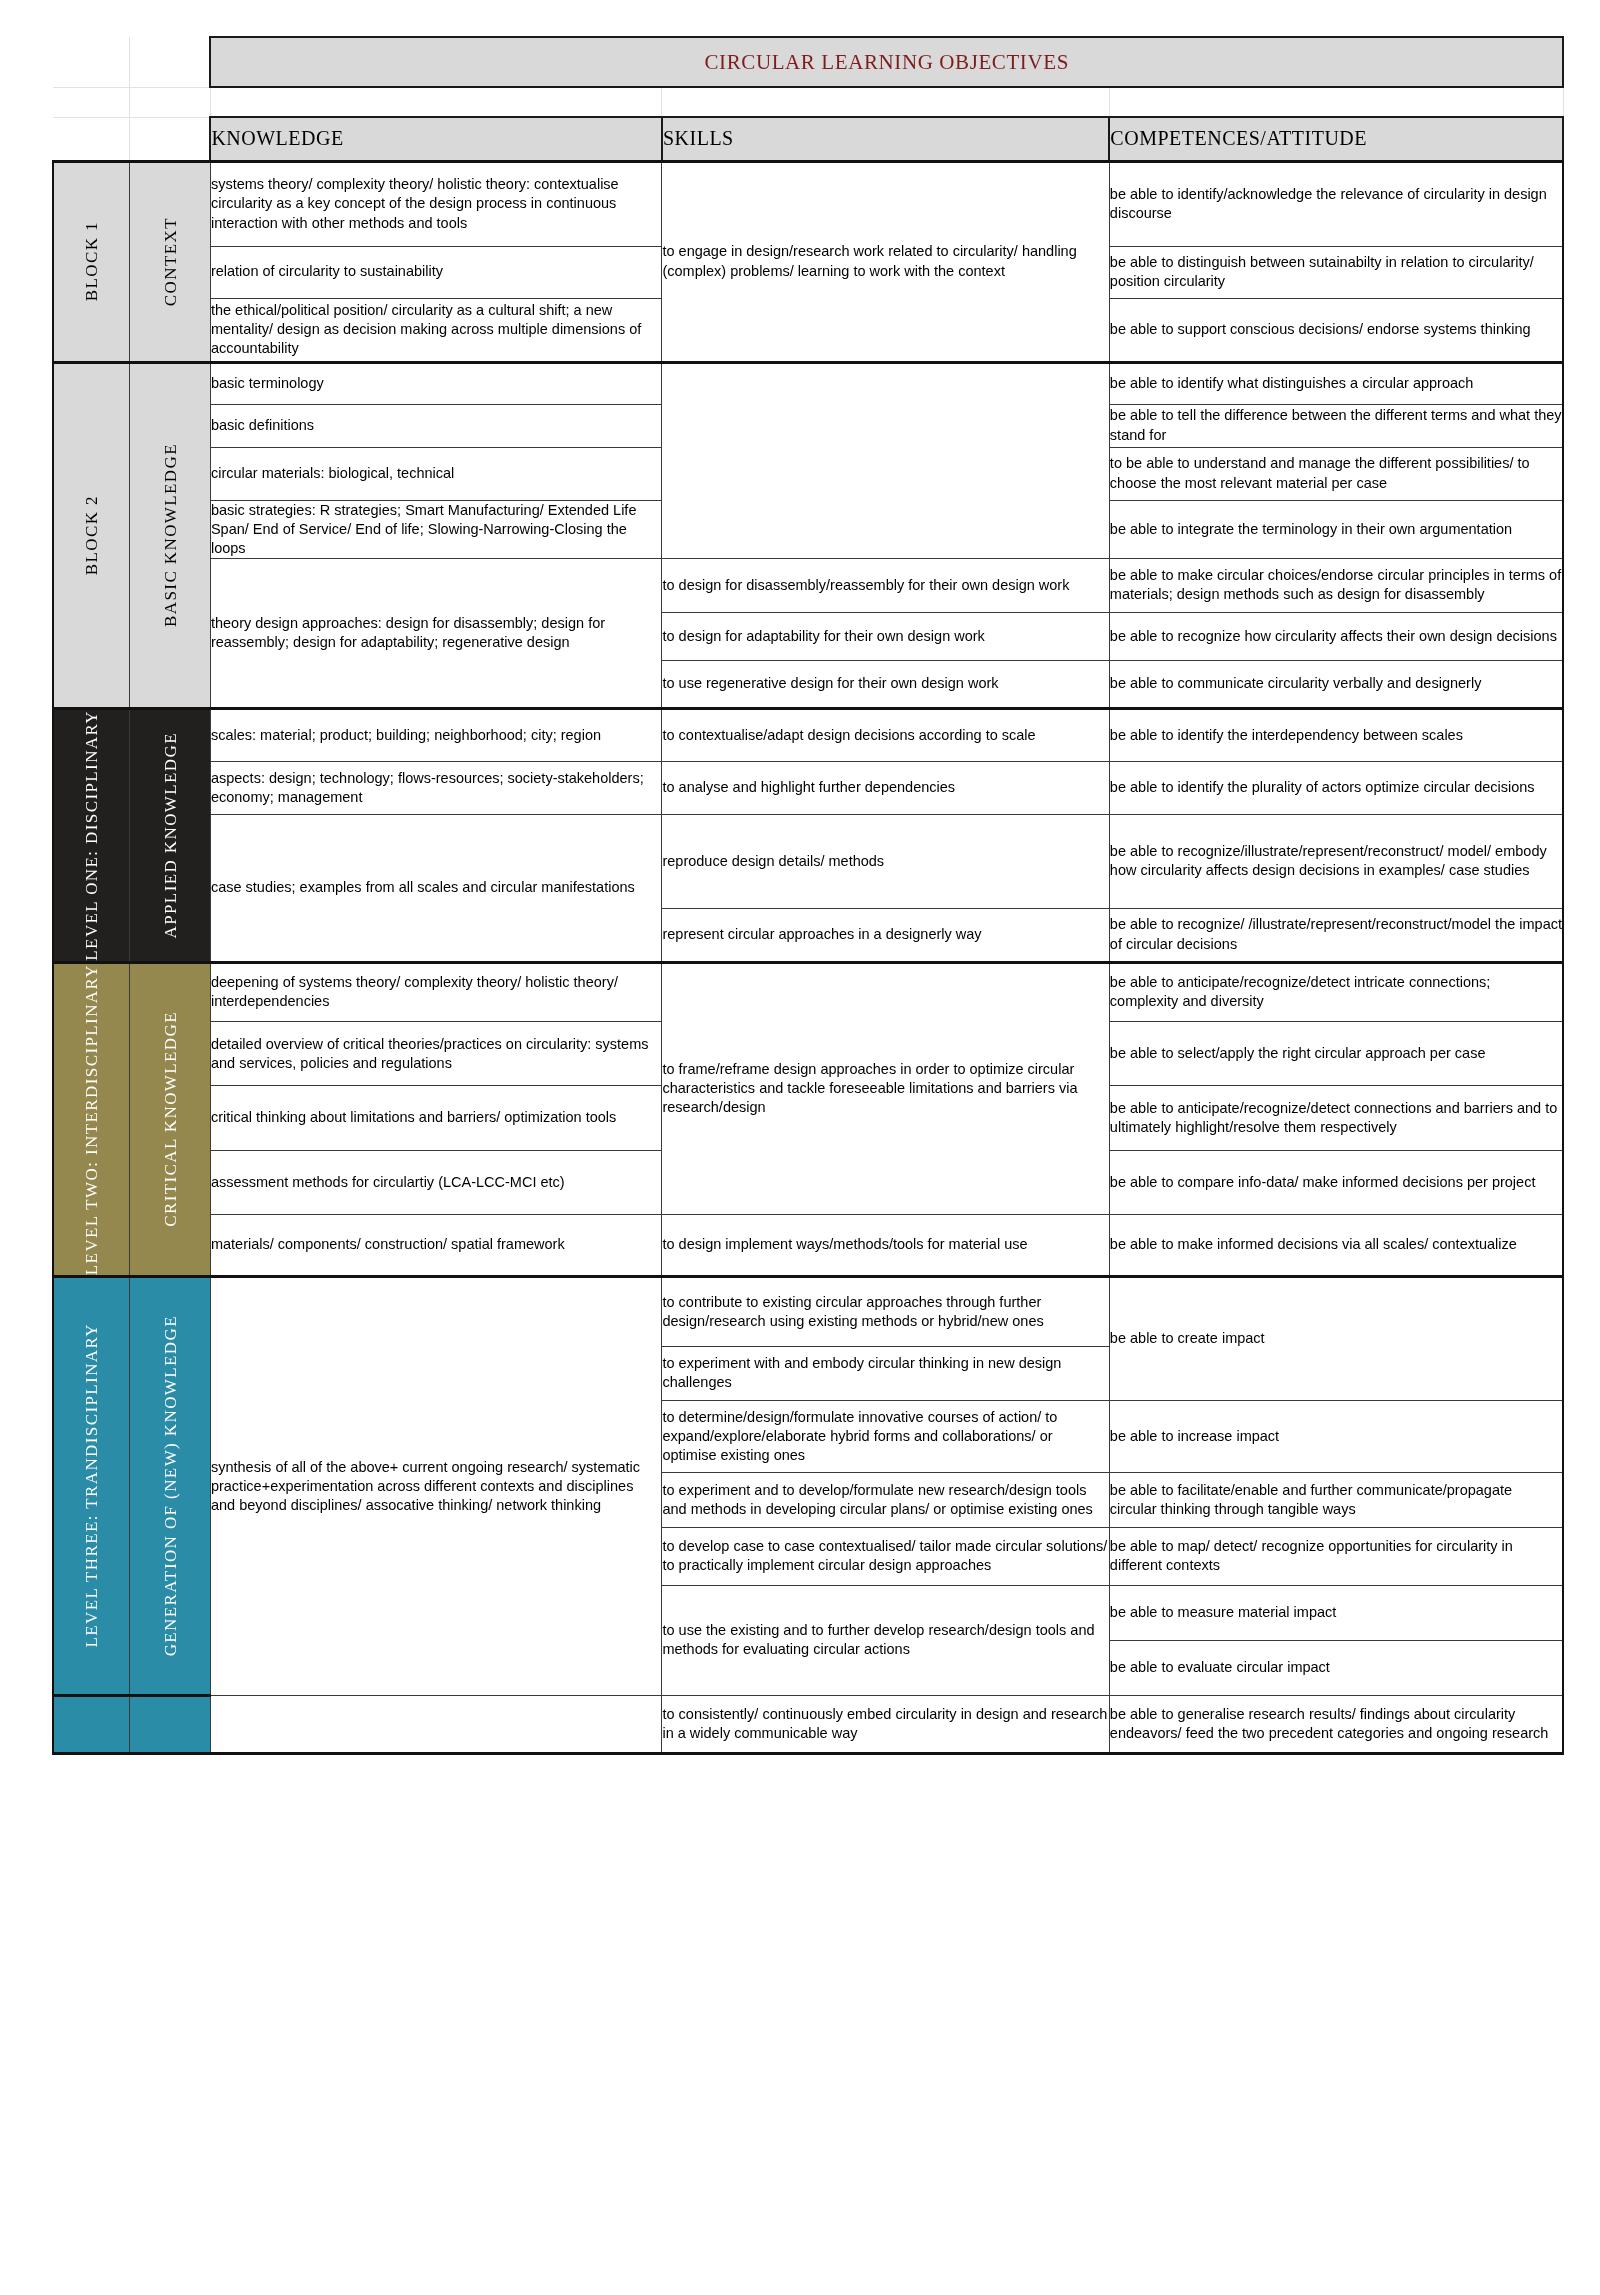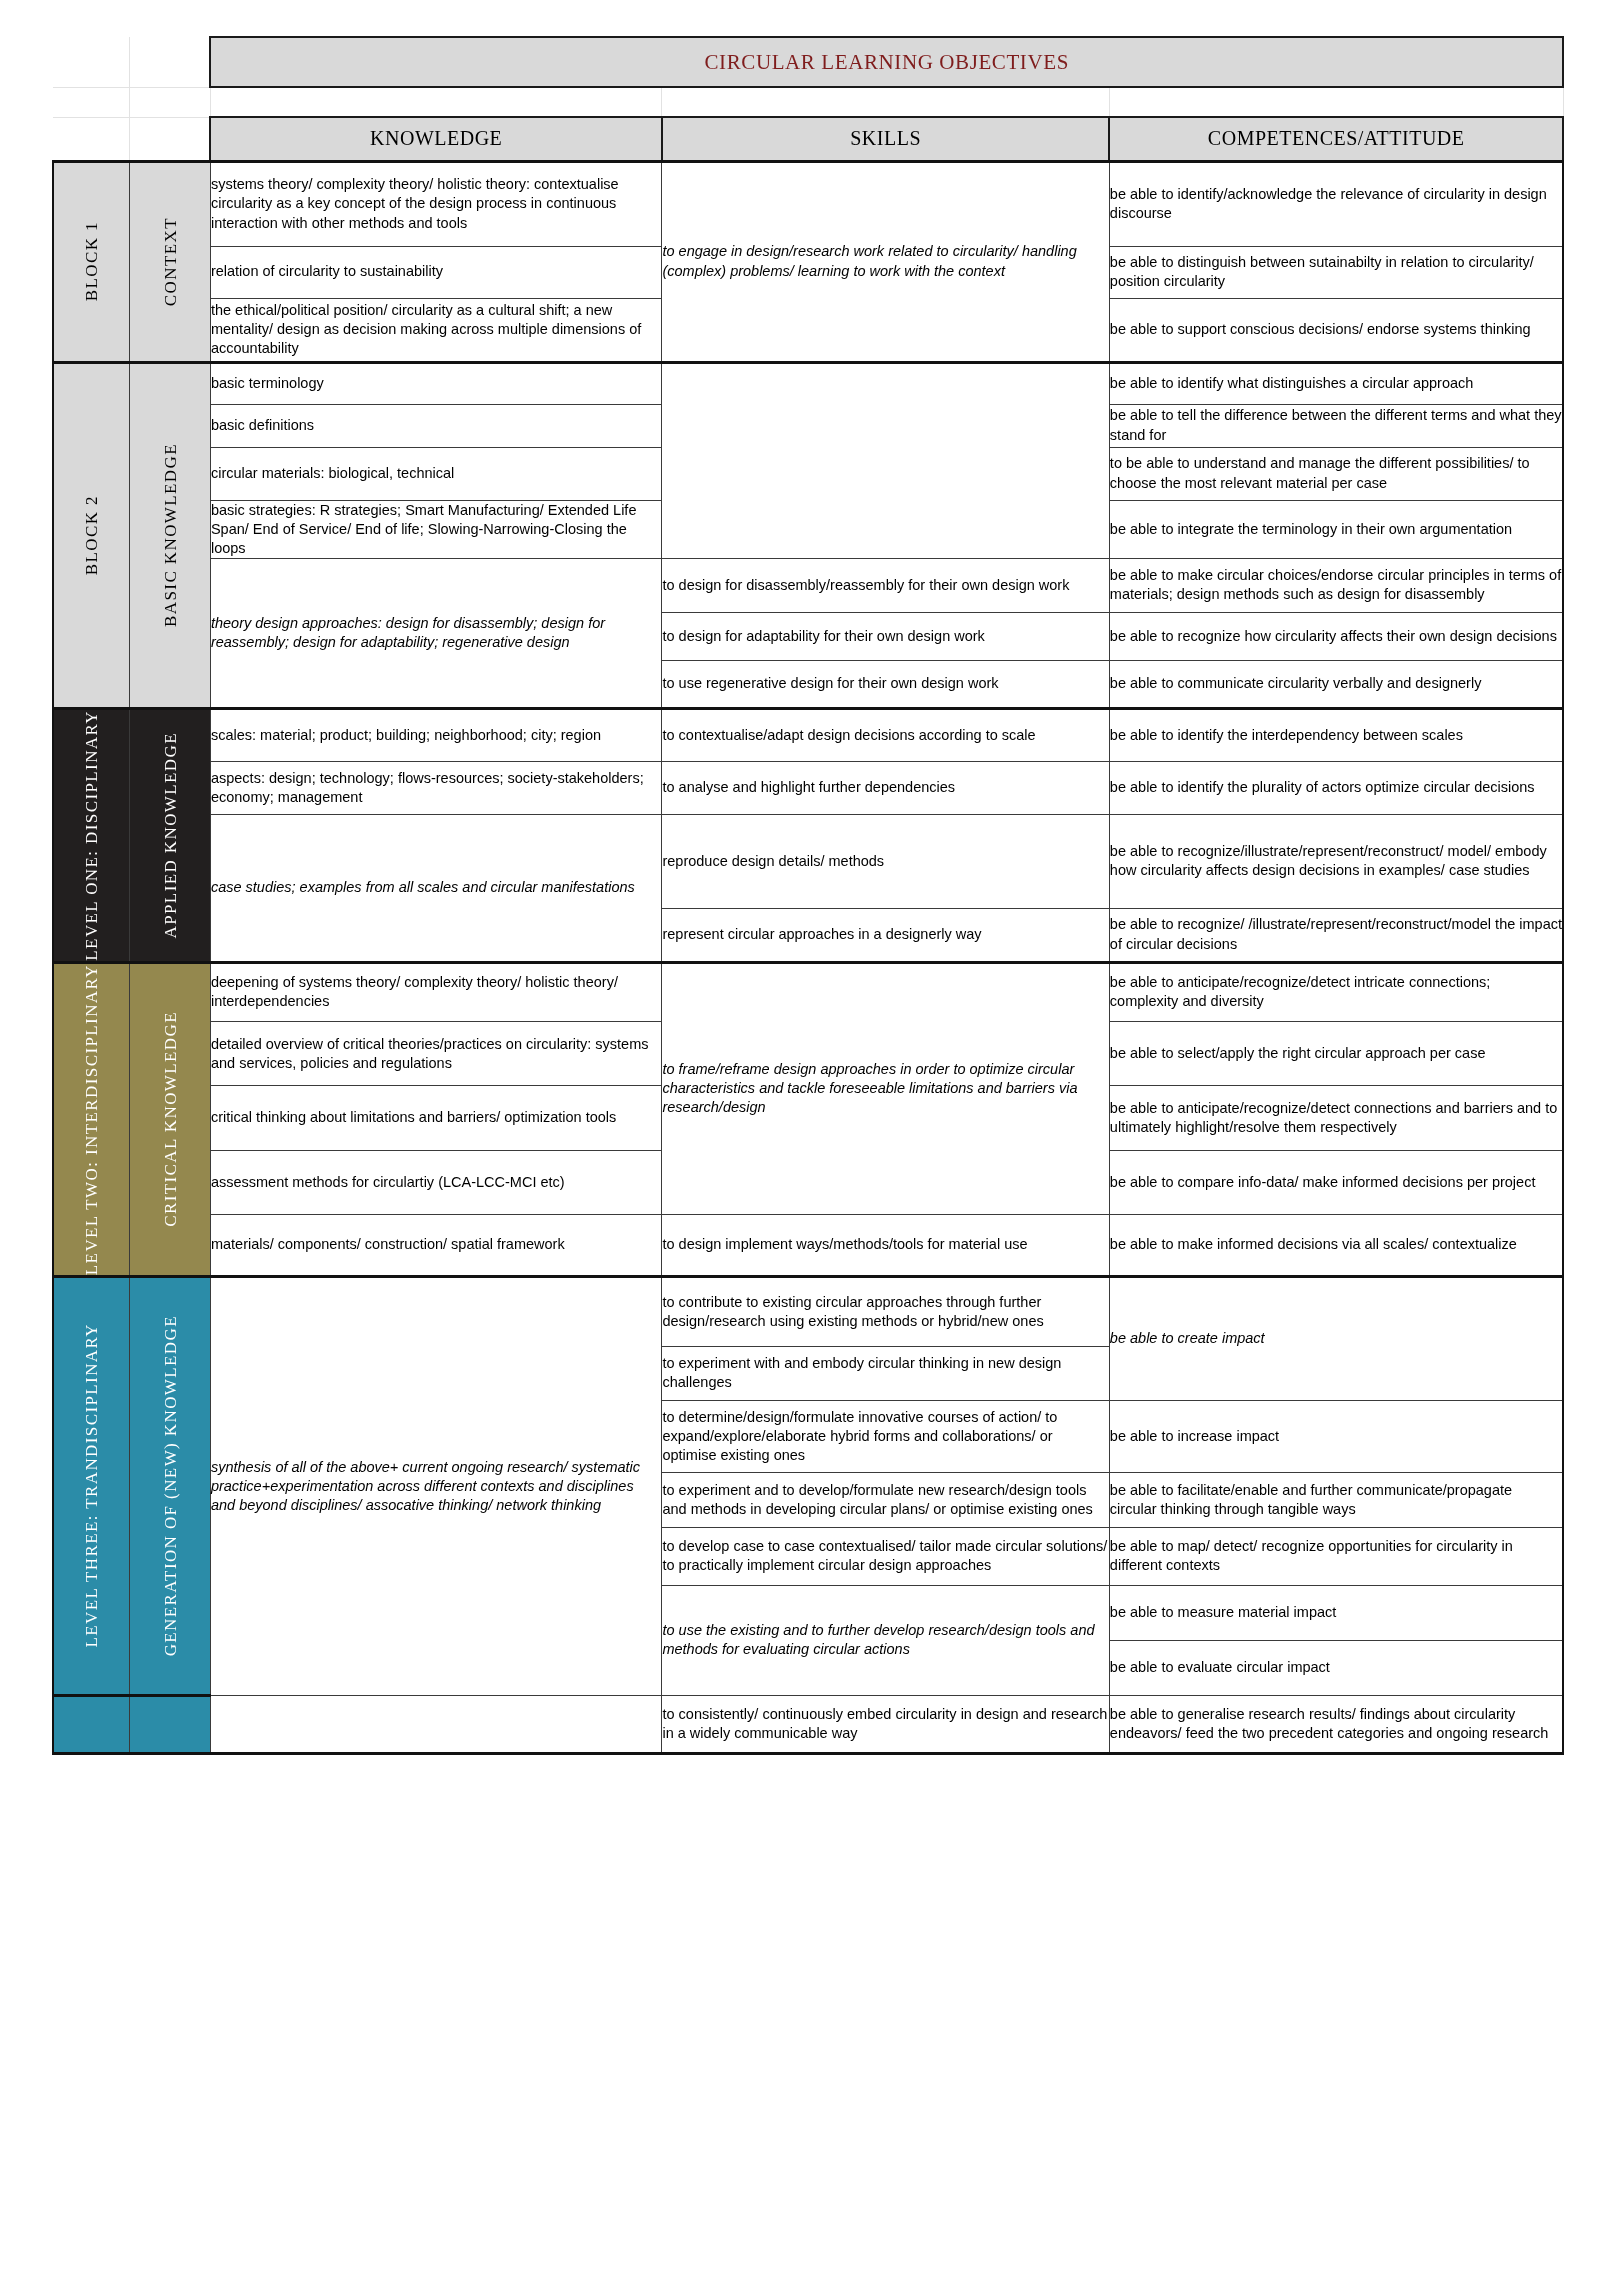--- a/index.html
+++ b/index.html
@@ -54,37 +54,37 @@
     letter-spacing: 0.6px;
     height: 50px;
     color: #7f1d1d;
   }
   .spacer-row td { height: 30px; }
 
   
   .colhead {
     background: #d9d9d9;
     border: 2.5px solid #1a1a1a;
-    text-align: center;
+    text-align: left;
     font-family: "Liberation Serif", serif;
     font-size: 20px;
     letter-spacing: 0.5px;
     height: 44px;
   }
 
   
   .cell {
     border: 1px solid #3a3a3a;
     font-size: 14.5px;
     line-height: 1.32;
     padding: 7px 9px 7px 9px;
     vertical-align: middle;
     background: #fff;
   }
-  .cell.mid { vertical-align: middle; font-style: italic; }
+  .cell.mid { vertical-align: middle; }
 
   
   .btop-heavy { border-top: 3px solid #111 !important; }
   .bbot-heavy { border-bottom: 3px solid #111 !important; }
   .bleft-heavy { border-left: 2.5px solid #111 !important; }
   .bright-heavy { border-right: 2.5px solid #111 !important; }
 
   
   .band {
     position: relative;

